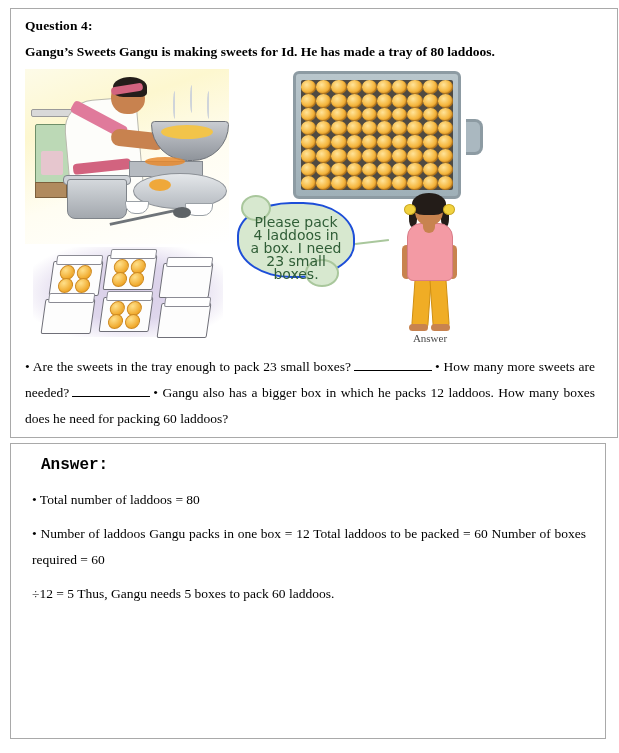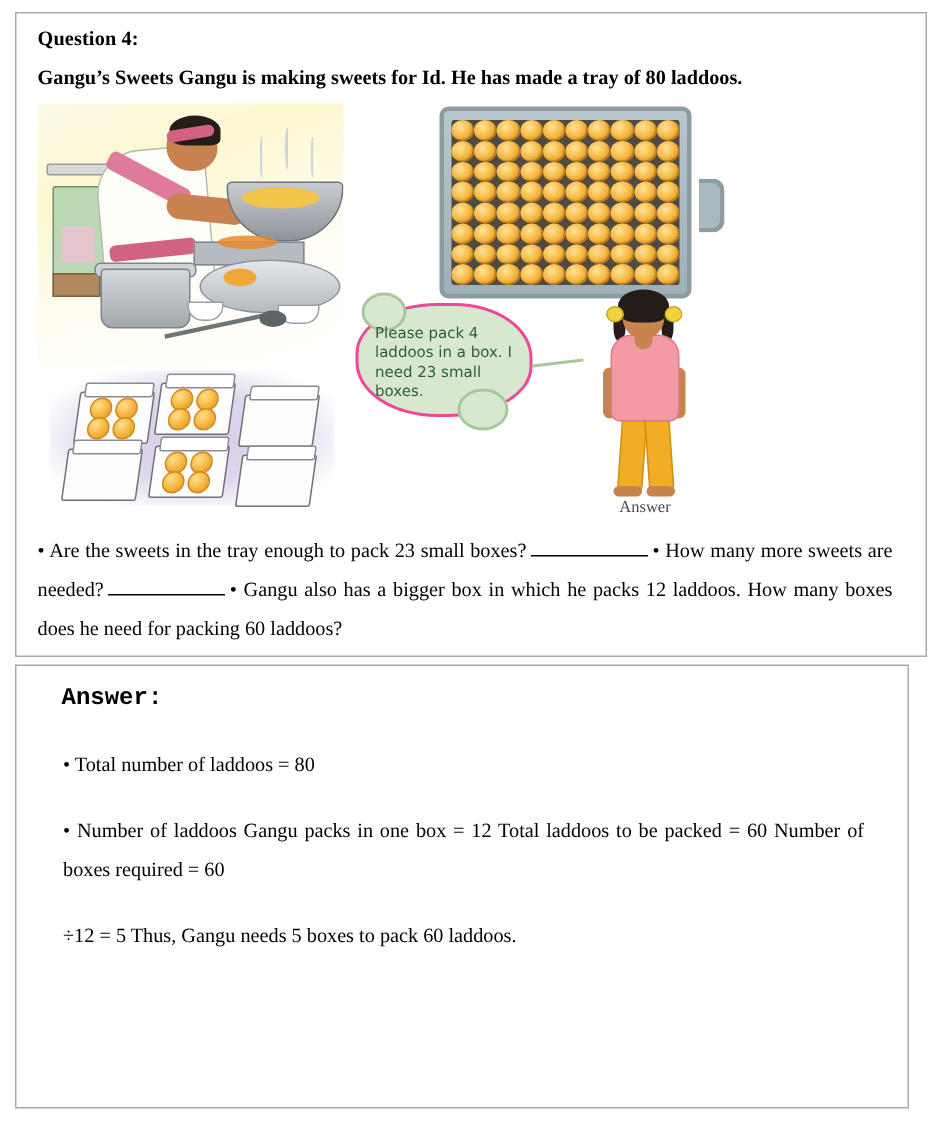--- a/index.html
+++ b/index.html
@@ -401,27 +401,27 @@
     box-shadow: inset -1px -1px 1px rgba(120,70,10,.5);
   }
   
   .bubble {
     position: absolute;
     left: 212px;
     top: 133px;
     width: 118px;
     height: 76px;
     background: #d7e8cf;
-    border: 2px solid #ec4899;
+    border: 2px solid #1d4ed8;
     border-radius: 46% 44% 48% 46% / 44% 48% 44% 48%;
     color: #2f5d36;
     font-family: "DejaVu Sans", sans-serif;
-    font-size: 10px;
+    font-size: 14px;
     line-height: 13px;
-    text-align: left;
+    text-align: center;
     padding: 12px 11px;
     box-sizing: border-box;
   }
   .bubble:before,
   .bubble:after {
     content: "";
     position: absolute;
     background: #d7e8cf;
     border: 2px solid #a9c79c;
     border-radius: 50%;
@@ -588,21 +588,21 @@
   }
   .a-body {
     position: absolute;
     left: 14px;
     top: 36px;
     width: 568px;
     font-size: 13.5px;
     line-height: 26.5px;
     text-align: justify;
   }
-  .a-body p { margin: 17px; }
+  .a-body p { margin: 7px; }
 </style>
 </head>
 <body>
 
 <div class="page">
 
   <div class="panel panel-question">
 
     <div class="q-heading">Question 4:</div>
 

